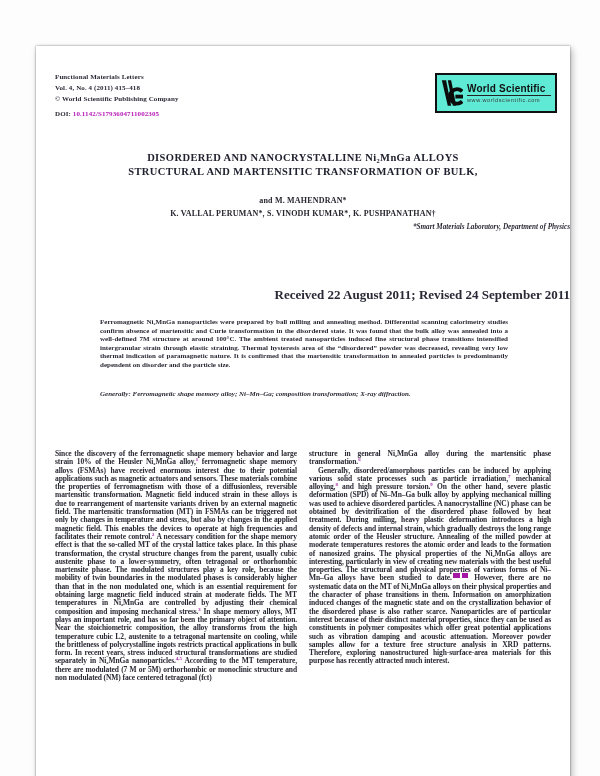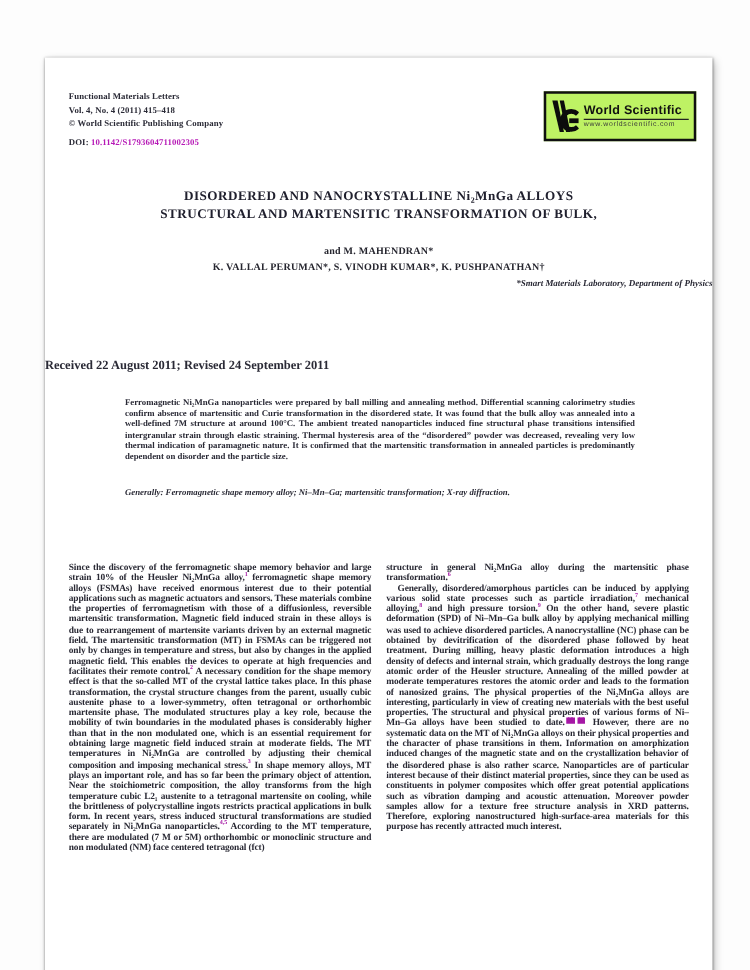--- a/index.html
+++ b/index.html
@@ -18,21 +18,21 @@
   .jheader{
     position:absolute;left:19px;top:26px;
     font-size:7px;line-height:11px;font-weight:bold;color:#2a2a36;
     letter-spacing:.1px;white-space:nowrap;
   }
   .doi-line{margin-top:4px;}
   .doi-link{color:#b619b6;}
   
   .logo-box{
     position:absolute;left:399px;top:27px;width:122px;height:40px;
-    border:2px solid #101010;background:#bef264;box-sizing:border-box;
+    border:2px solid #101010;background:#5eead4;box-sizing:border-box;
     display:flex;align-items:center;gap:4px;padding:2px 4px;
     font-family:"Liberation Sans","DejaVu Sans",sans-serif;
   }
   .ws-mark{width:22px;height:28px;flex:0 0 auto;}
   .logo-text{flex:1;min-width:0;}
   .logo-name{font-size:10px;font-weight:bold;color:#111;letter-spacing:.2px;white-space:nowrap;}
   .logo-url{font-size:5.5px;color:#3a3a3a;letter-spacing:.6px;border-top:1px solid #222;margin-top:1px;padding-top:1px;white-space:nowrap;}
   
   .title{
     position:absolute;left:0;top:105px;width:100%;text-align:center;
@@ -42,22 +42,22 @@
     position:absolute;left:0;top:149px;width:100%;text-align:center;
     font-size:8px;line-height:12.5px;font-weight:bold;color:#26262f;letter-spacing:.2px;
   }
   .affil{
     position:absolute;left:0;width:100%;text-align:right;
     font-size:7.2px;line-height:9.5px;font-style:italic;font-weight:bold;color:#2a2a36;
   }
   .affil1{top:177px;}
   .affil2{top:203px;}
   .received{
-    position:absolute;left:0;top:241px;width:100%;text-align:left;
-    font-size:10px;font-weight:bold;color:#2a2a36;
+    position:absolute;left:0;top:241px;width:100%;text-align:right;
+    font-size:13px;font-weight:bold;color:#2a2a36;
   }
   
   .abstract{
     position:absolute;left:64px;top:272px;width:408px;
     font-size:7px;line-height:8.5px;font-weight:bold;color:#2a2a36;
     text-align:justify;
   }
   .keywords{
     position:absolute;left:64px;top:344px;width:408px;
     font-size:7px;line-height:8.5px;font-weight:bold;color:#2a2a36;
@@ -127,21 +127,21 @@
   <div class="affil affil1">
     <div>*Smart Materials Laboratory, Department of Physics</div>
   </div>
 
 
   <div class="received">Received 22 August 2011; Revised 24 September 2011</div>
 
   <div class="abstract">Ferromagnetic Ni₂MnGa nanoparticles were prepared by ball milling and annealing method. Differential scanning calorimetry studies confirm absence of martensitic and Curie transformation in the disordered state. It was found that the bulk alloy was annealed into a well-defined 7M structure at around 100°C. The ambient treated nanoparticles induced fine structural phase transitions intensified intergranular strain through elastic straining. Thermal hysteresis area of the “disordered” powder was decreased, revealing very low thermal indication of paramagnetic nature. It is confirmed that the martensitic transformation in annealed particles is predominantly dependent on disorder and the particle size.</div>
 
   <div class="keywords">
-    <span class="kw-label">Generally:</span><span class="kw-text"> Ferromagnetic shape memory alloy; Ni–Mn–Ga; martensitic transformation; X-ray diffraction.</span>
+    <span class="kw-label">Generally:</span><span class="kw-text"> Ferromagnetic shape memory alloy; Ni–Mn–Ga; composition transformation; X-ray diffraction.</span>
   </div>
 
   <div class="columns">
     <div class="col">
         <div class="para"><span>Since the discovery of the ferromagnetic shape memory behavior and large strain 10% of the Heusler Ni₂MnGa alloy,</span><sup class="cite">1</sup><span> ferromagnetic shape memory alloys (FSMAs) have received enormous interest due to their potential applications such as magnetic actuators and sensors. These materials combine the properties of ferromagnetism with those of a diffusionless, reversible martensitic transformation. Magnetic field induced strain in these alloys is due to rearrangement of martensite variants driven by an external magnetic field. The martensitic transformation (MT) in FSMAs can be triggered not only by changes in temperature and stress, but also by changes in the applied magnetic field. This enables the devices to operate at high frequencies and facilitates their remote control.</span><sup class="cite">2</sup><span> A necessary condition for the shape memory effect is that the so-called MT of the crystal lattice takes place. In this phase transformation, the crystal structure changes from the parent, usually cubic austenite phase to a lower-symmetry, often tetragonal or orthorhombic martensite phase. The modulated structures play a key role, because the mobility of twin boundaries in the modulated phases is considerably higher than that in the non modulated one, which is an essential requirement for obtaining large magnetic field induced strain at moderate fields. The MT temperatures in Ni₂MnGa are controlled by adjusting their chemical composition and imposing mechanical stress.</span><sup class="cite">3</sup><span> In shape memory alloys, MT plays an important role, and has so far been the primary object of attention. Near the stoichiometric composition, the alloy transforms from the high temperature cubic L2₁ austenite to a tetragonal martensite on cooling, while the brittleness of polycrystalline ingots restricts practical applications in bulk form. In recent years, stress induced structural transformations are studied separately in Ni₂MnGa nanoparticles.</span><sup class="cite">4,5</sup><span> According to the MT temperature, there are modulated (7 M or 5M) orthorhombic or monoclinic structure and non modulated (NM) face centered tetragonal (fct)</span></div>
       </div>
     <div class="col">
         <div class="para"><span>structure in general Ni₂MnGa alloy during the martensitic phase transformation.</span><sup class="cite">6</sup></div>
         <div class="para indent"><span>Generally, disordered/amorphous particles can be induced by applying various solid state processes such as particle irradiation,</span><sup class="cite">7</sup><span> mechanical alloying,</span><sup class="cite">8</sup><span> and high pressure torsion.</span><sup class="cite">9</sup><span> On the other hand, severe plastic deformation (SPD) of Ni–Mn–Ga bulk alloy by applying mechanical milling was used to achieve disordered particles. A nanocrystalline (NC) phase can be obtained by devitrification of the disordered phase followed by heat treatment. During milling, heavy plastic deformation introduces a high density of defects and internal strain, which gradually destroys the long range atomic order of the Heusler structure. Annealing of the milled powder at moderate temperatures restores the atomic order and leads to the formation of nanosized grains. The physical properties of the Ni₂MnGa alloys are interesting, particularly in view of creating new materials with the best useful properties. The structural and physical properties of various forms of Ni–Mn–Ga alloys have been studied to date.</span><sup class="cite cite-box">10</sup><sup class="cite cite-box">12</sup><span> However, there are no systematic data on the MT of Ni₂MnGa alloys on their physical properties and the character of phase transitions in them. Information on amorphization induced changes of the magnetic state and on the crystallization behavior of the disordered phase is also rather scarce. Nanoparticles are of particular interest because of their distinct material properties, since they can be used as constituents in polymer composites which offer great potential applications such as vibration damping and acoustic attenuation. Moreover powder samples allow for a texture free structure analysis in XRD patterns. Therefore, exploring nanostructured high-surface-area materials for this purpose has recently attracted much interest.</span></div>
       </div>

